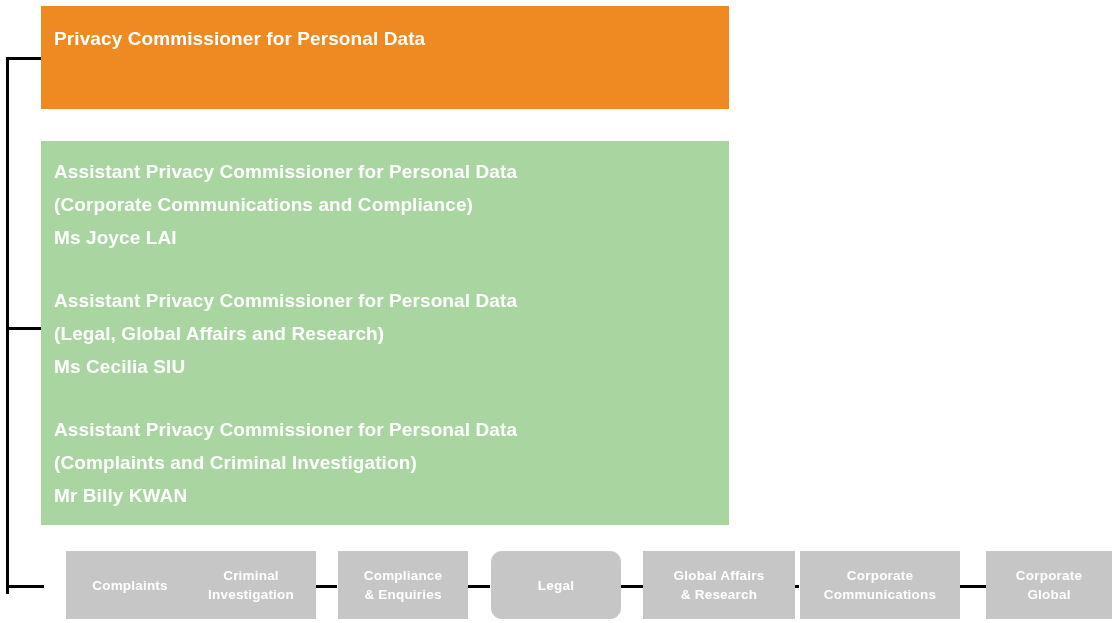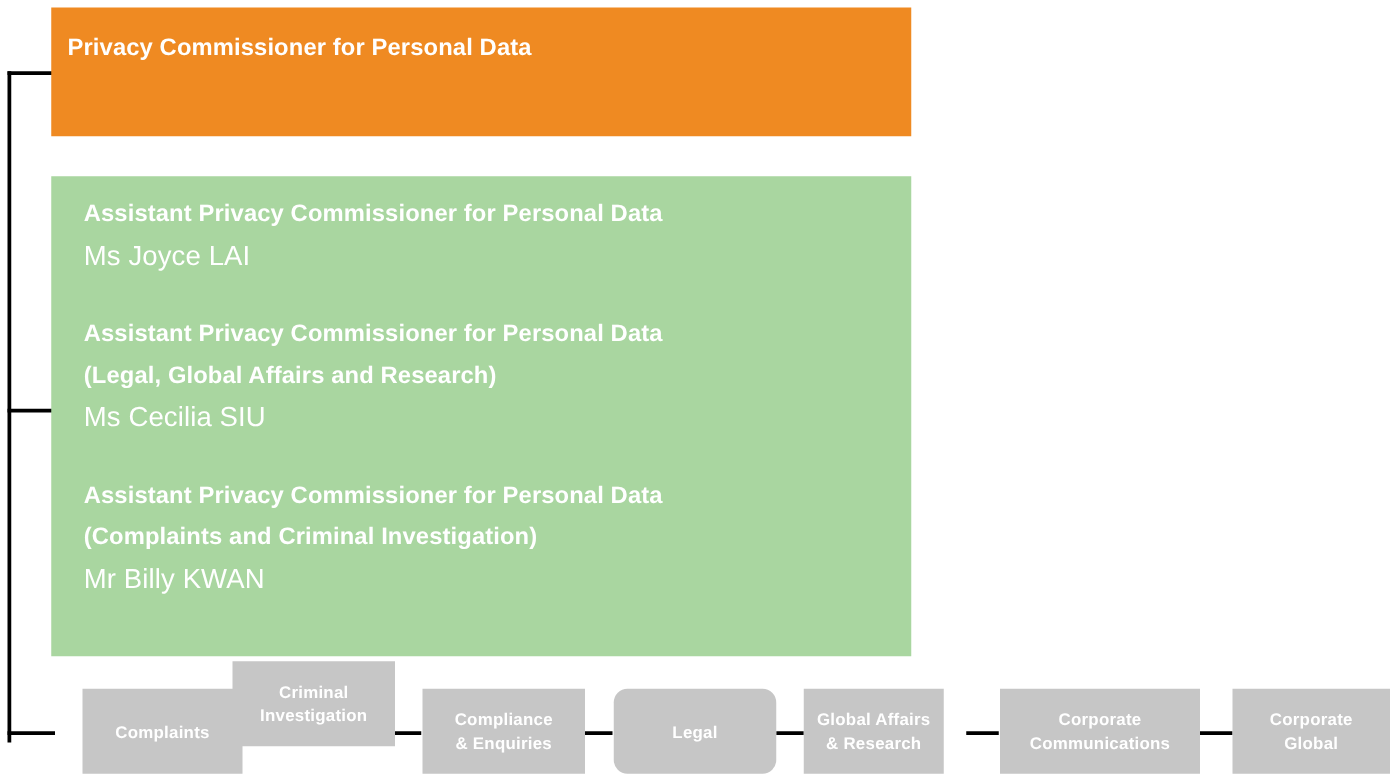--- a/index.html
+++ b/index.html
@@ -54,39 +54,39 @@
 
   
   .box-assistants {
     position: absolute;
     left: 41px;
     top: 141px;
     width: 688px;
     height: 384px;
     background: #a9d6a0;
     box-sizing: border-box;
-    padding: 14px 0 0 26px;
+    padding: 14px 0 0 13px;
   }
   .assistant-block {
     margin-bottom: 30px;
   }
   .assistant-block:last-child {
     margin-bottom: 0;
   }
   .assistant-block .title {
     color: #ffffff;
     font-size: 19px;
     font-weight: bold;
     line-height: 33px;
     letter-spacing: 0.1px;
   }
   .assistant-block .person {
     color: #ffffff;
-    font-size: 22px;
-    font-weight: normal;
+    font-size: 19px;
+    font-weight: bold;
     line-height: 33px;
     letter-spacing: 0.1px;
   }
 
   
   .dept {
     position: absolute;
     background: #c6c6c6;
     box-sizing: border-box;
     display: flex;
@@ -122,20 +122,21 @@
   <div class="line hline" style="left:960px; top:585px; width:26px;"></div>
 
   <div class="box-commissioner">
     <div class="title">Privacy Commissioner for Personal Data</div>
   </div>
 
   <div class="box-assistants">
 
     <div class="assistant-block">
       <div class="title">Assistant Privacy Commissioner for Personal Data</div>
+      <div class="title">(Corporate Communications and Compliance)</div>
       <div class="person">Ms Joyce LAI</div>
     </div>
 
     <div class="assistant-block">
       <div class="title">Assistant Privacy Commissioner for Personal Data</div>
       <div class="title">(Legal, Global Affairs and Research)</div>
       <div class="person">Ms Cecilia SIU</div>
     </div>
 
     <div class="assistant-block">
@@ -145,41 +146,41 @@
     </div>
 
   </div>
 
   <div class="dept" style="left:37px; top:551px; width:128px; height:68px;margin-left:29px;">
     <span>
       <span>Complaints</span>
     </span>
   </div>
 
-  <div class="dept" style="left:186px; top:529px; width:130px; height:68px;">
+  <div class="dept" style="left:186px; top:551px; width:130px; height:68px;">
     <span>
       <span>Criminal</span><br>
       <span>Investigation</span>
     </span>
   </div>
 
   <div class="dept" style="left:338px; top:551px; width:130px; height:68px;align-items:center;">
     <span>
       <span>Compliance</span><br>
       <span>&amp; Enquiries</span>
     </span>
   </div>
 
   <div class="dept" style="left:491px; top:551px; width:130px; height:68px;border-radius:11px;">
     <span>
       <span>Legal</span>
     </span>
   </div>
 
-  <div class="dept" style="left:643px; top:551px; width:112px; height:68px;">
+  <div class="dept" style="left:643px; top:551px; width:152px; height:68px;">
     <span>
       <span>Global Affairs</span><br>
       <span>&amp; Research</span>
     </span>
   </div>
 
   <div class="dept" style="left:800px; top:551px; width:160px; height:68px;">
     <span>
       <span>Corporate</span><br>
       <span>Communications</span>

